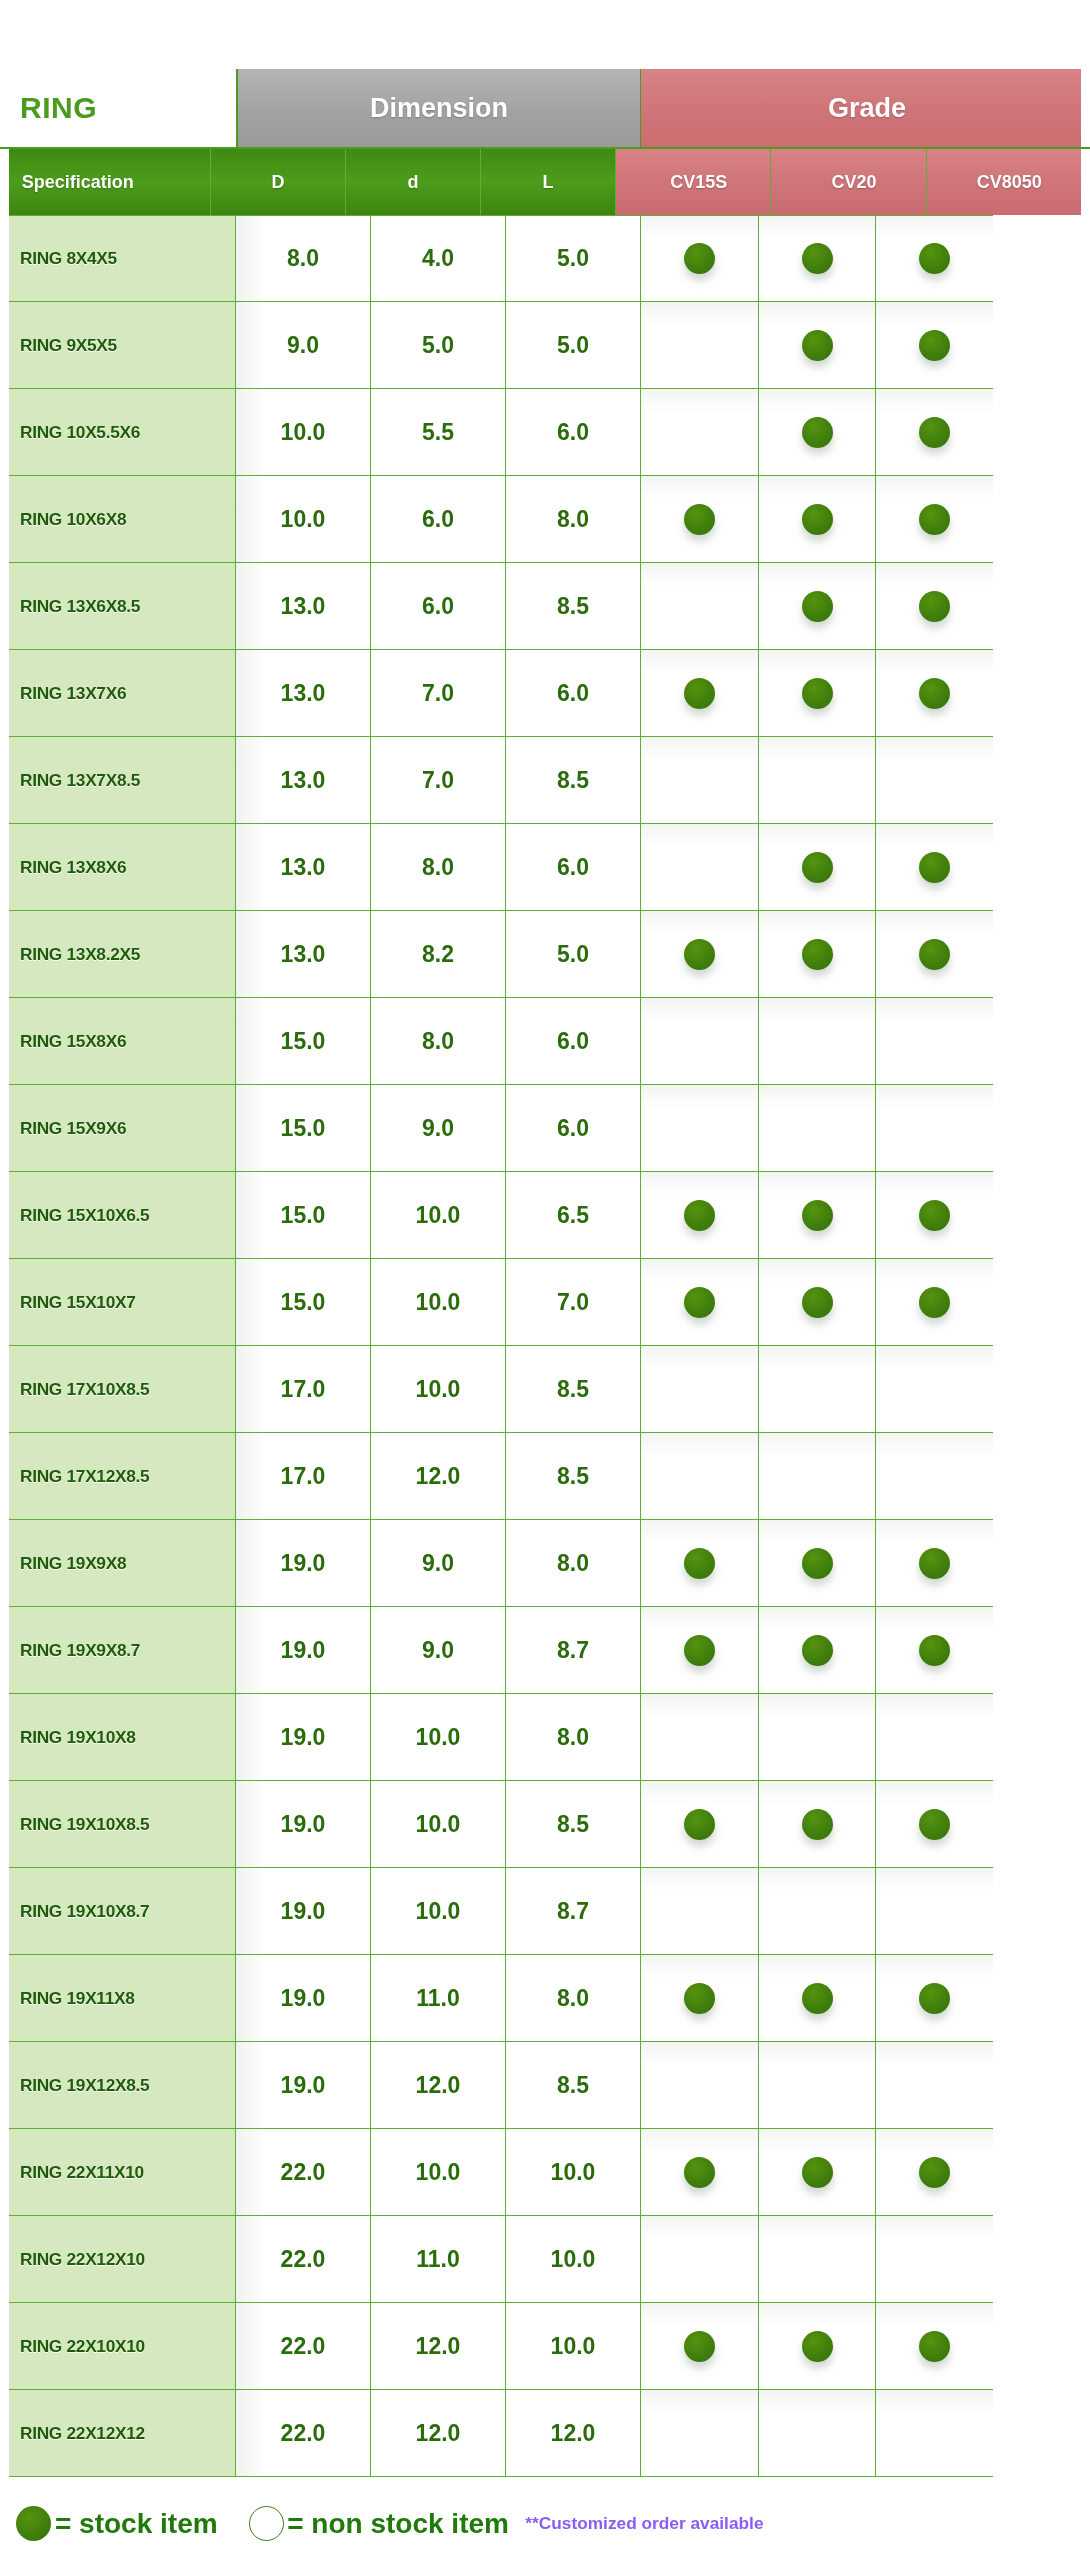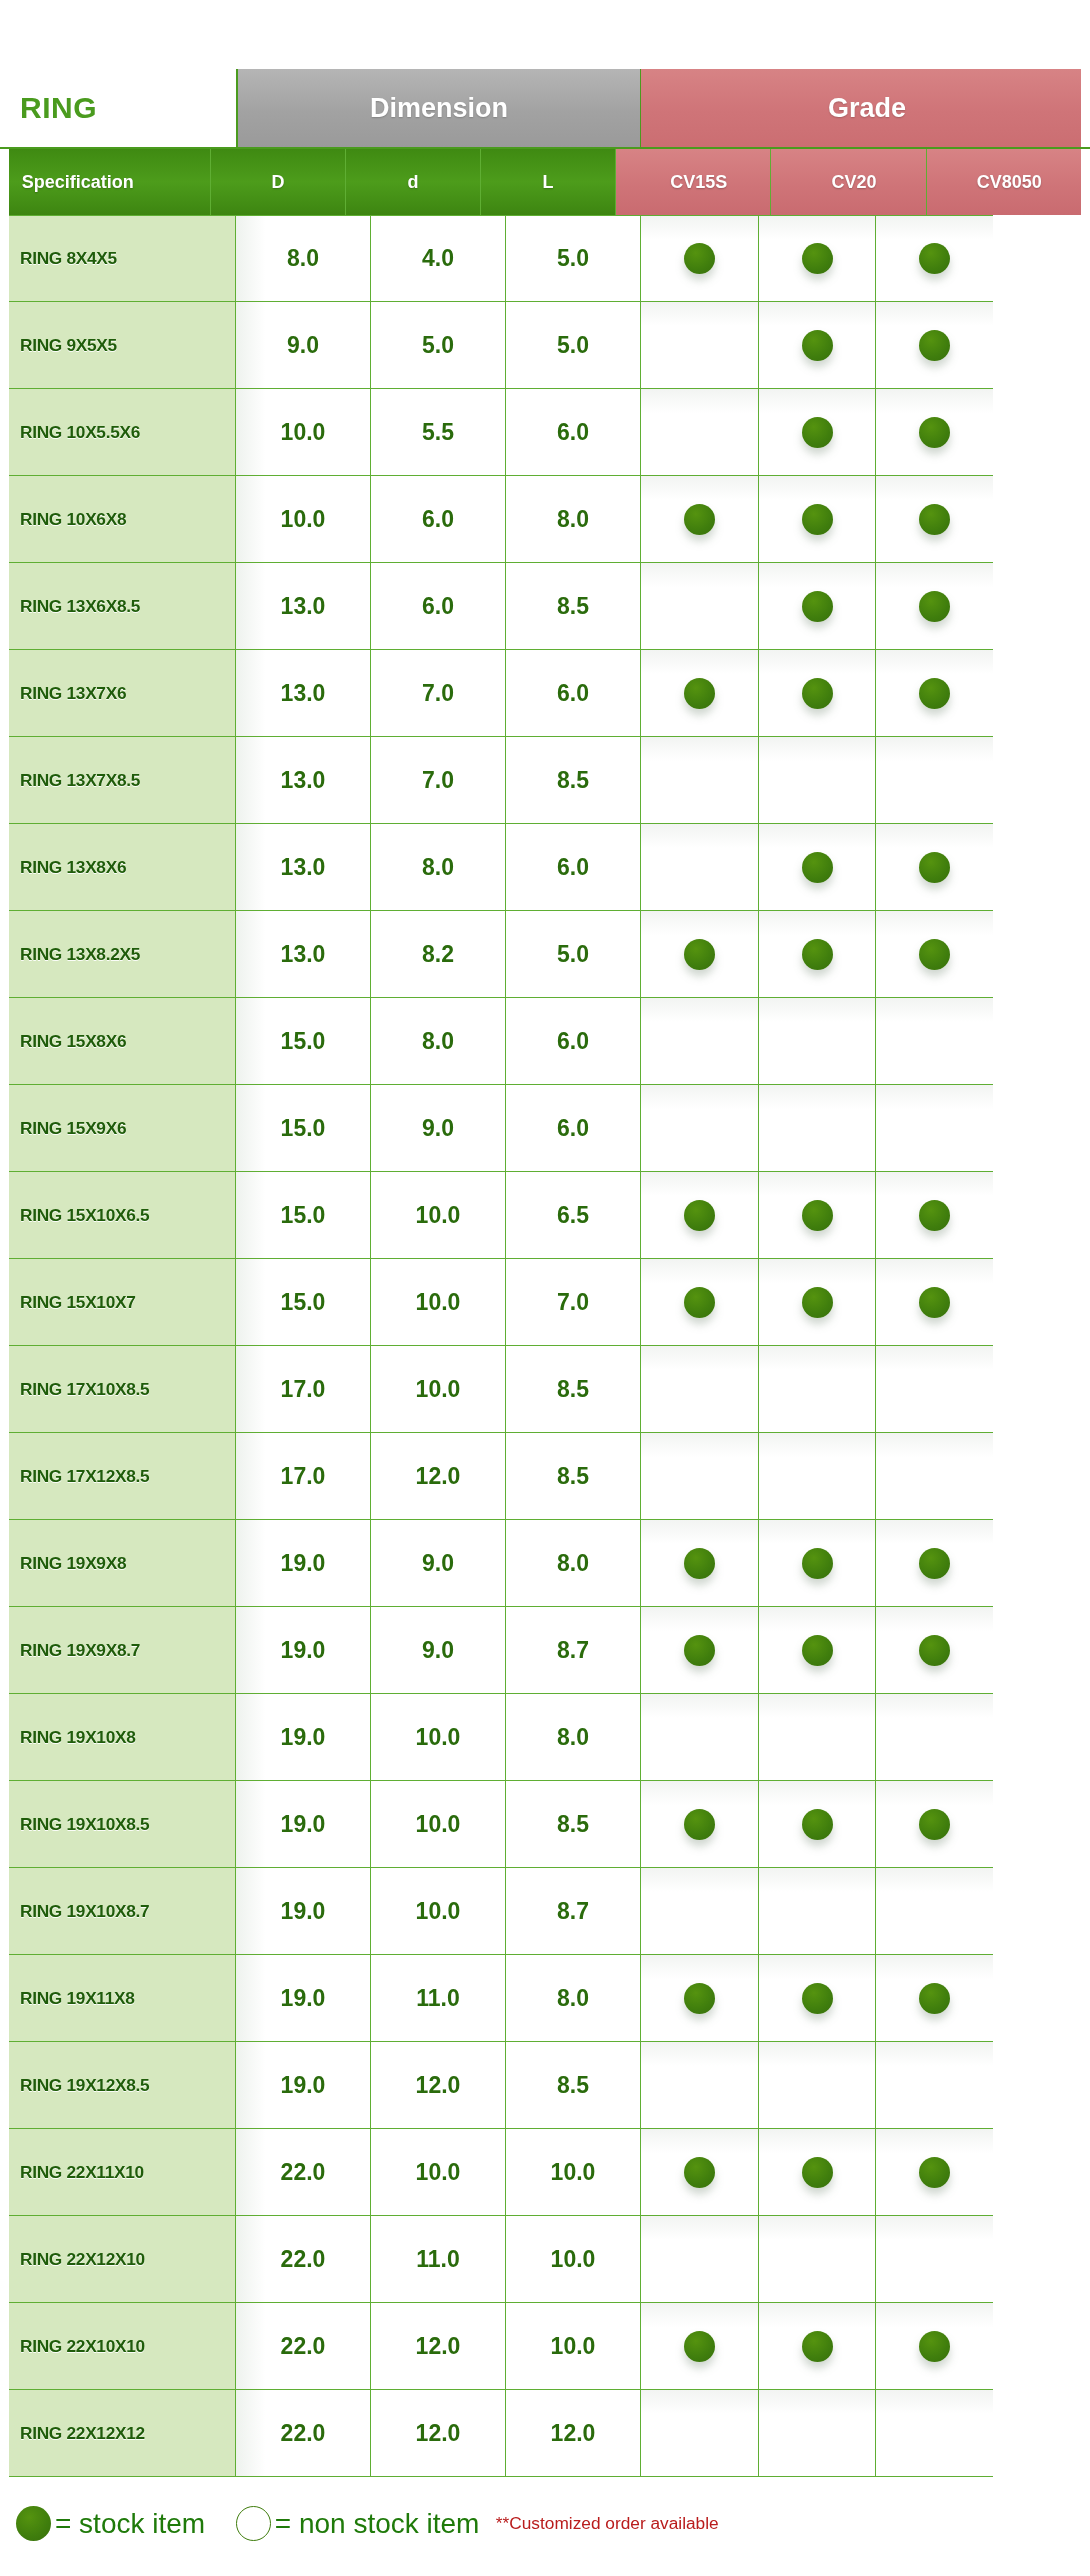--- a/index.html
+++ b/index.html
@@ -176,27 +176,27 @@
   .legend-ring {
     width: 35px; height: 35px; border-radius: 50%;
     background: #ffffff;
     border: 1.8px solid #3f7d0d;
     margin-right: 3.6px;
     margin-left: 31px;
   }
   .legend-text {
     color: #1f7a0a;
     font-size: 28px;
-    font-weight: normal;
+    font-weight: bold;
     white-space: nowrap;
   }
   .legend-note {
-    color: #b91c1c;
+    color: #8b5cf6;
     font-size: 17.3px;
-    font-weight: normal;
+    font-weight: bold;
     margin-left: 16.4px;
     white-space: nowrap;
   }
 </style>
 </head>
 <body>
 
 <div id="page">
 
   <div class="top-band"></div>

